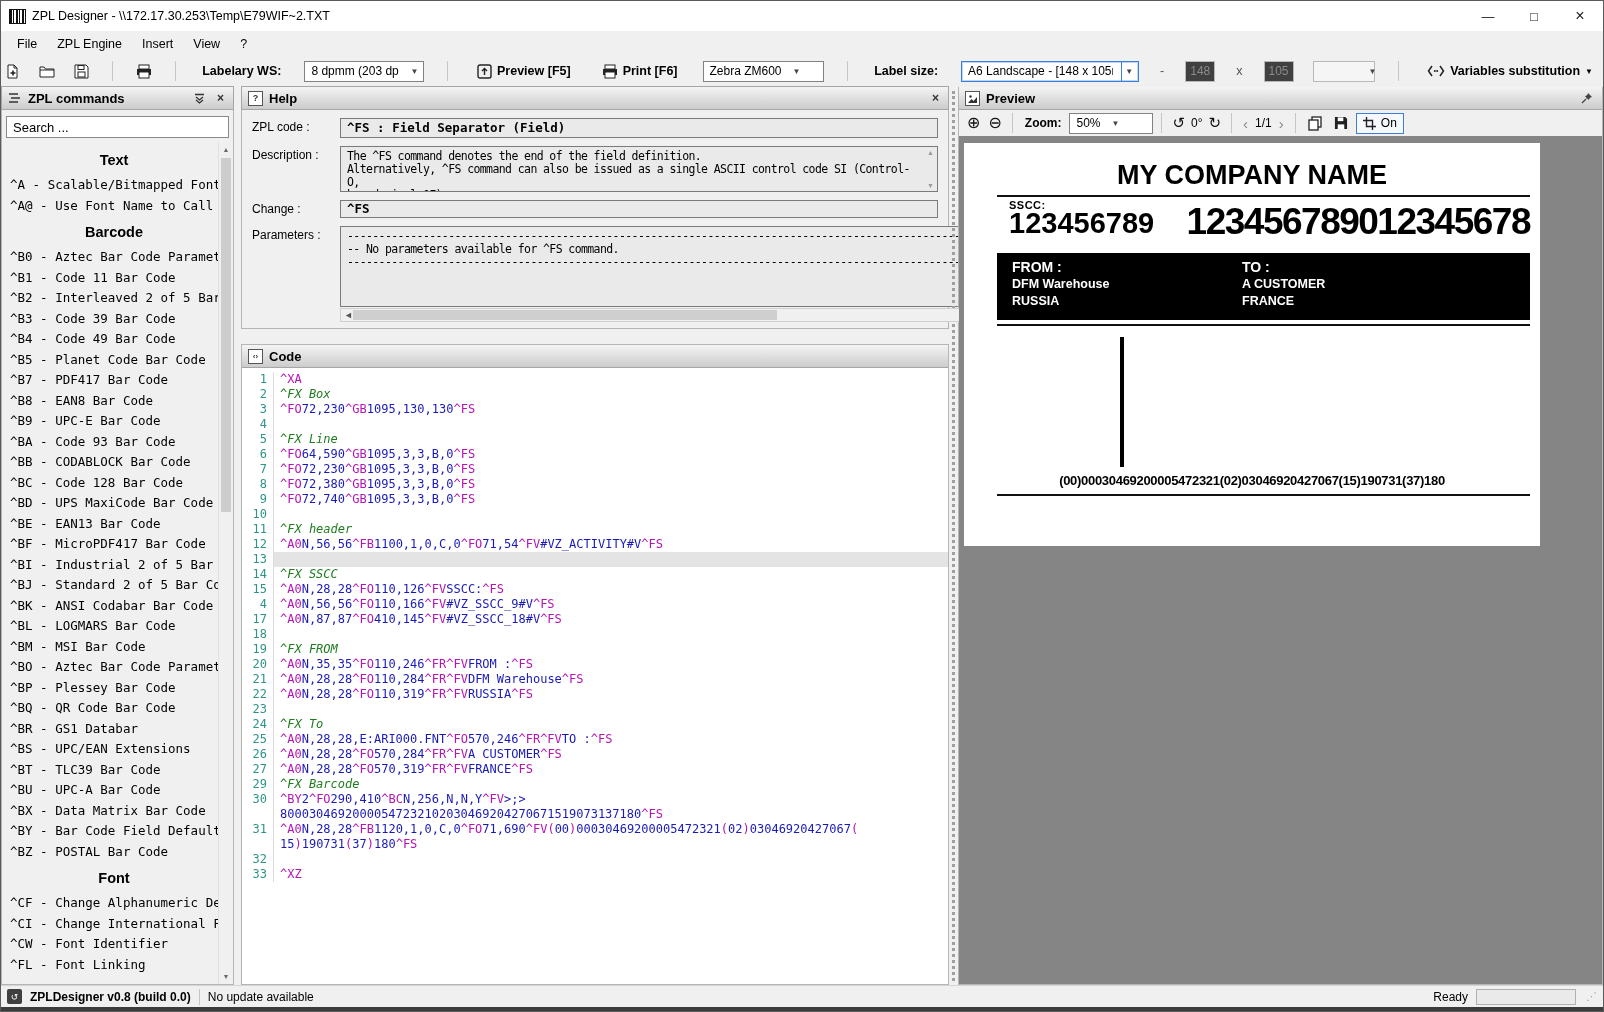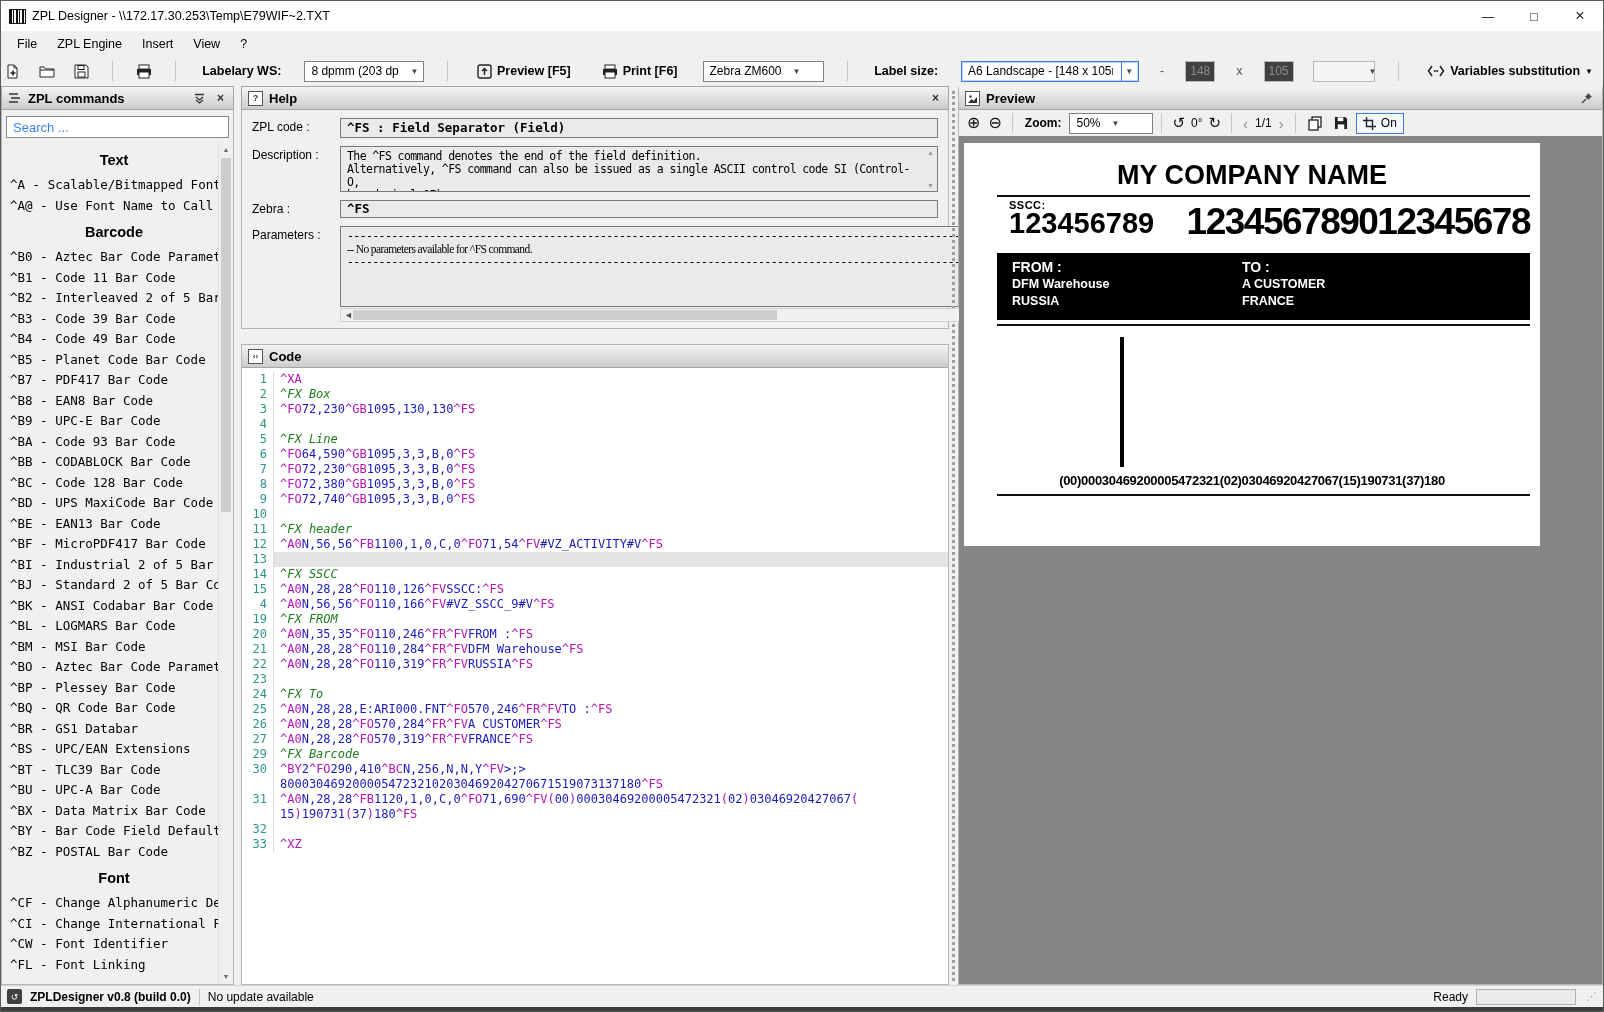--- a/index.html
+++ b/index.html
@@ -43,21 +43,21 @@
   
   .main { flex:1; display:flex; padding-top:2px; overflow:hidden; }
   .panel-header { height:24px; background:linear-gradient(#f4f4f4,#cccccc); border:1px solid #a6a6a6; display:flex; align-items:center; gap:6px; padding:0 6px; font-weight:700; font-size:13px; flex-shrink:0; }
   .ph-icon { width:15px; height:15px; border:1px solid #555; background:#fff; display:flex; align-items:center; justify-content:center; font-size:9px; font-weight:700; color:#333; flex-shrink:0; }
   .ph-spacer { flex:1; }
   .ph-btn { color:#333; font-size:12px; padding:0 3px; }
 
   
   .sidebar { width:233px; display:flex; flex-direction:column; border:1px solid #b5b5b5; border-top:none; background:#f0f0f0; flex-shrink:0; }
   .sidebar .panel-header { margin:-1px -1px 0 -1px; }
-  .search-box { margin:6px 4px 4px 4px; height:22px; border:1px solid #8a8a8a; background:#fff; font-size:13px; padding:0 6px; color:#3b82f6; display:flex; align-items:center; }
+  .search-box { margin:6px 4px 4px 4px; height:22px; border:1px solid #8a8a8a; background:#fff; font-size:13px; padding:0 6px; color:#000000; display:flex; align-items:center; }
   .cmd-wrap { flex:1; position:relative; overflow:hidden; }
   .cmd-list { position:absolute; inset:0 15px 0 0; overflow:hidden; font-family:"DejaVu Sans Mono", monospace; font-size:12.5px; padding:2px 0 0 8px; }
   .cmd-section { font-family:Liberation Sans, sans-serif; font-weight:700; font-size:14.5px; text-align:center; padding:8px 0 7px 0; }
   .cmd-item { height:20.5px; line-height:20.5px; white-space:nowrap; overflow:hidden; }
   .sb-scroll { position:absolute; top:0; right:0; bottom:0; width:15px; background:#f0f0f0; border-left:1px solid #e0e0e0; }
   .sb-arrow { height:15px; display:flex; align-items:center; justify-content:center; font-size:7px; color:#6a6a6a; }
   .sb-arrow.down { position:absolute; bottom:0; left:0; right:0; }
   .sb-thumb { position:absolute; top:16px; left:2px; right:2px; height:42%; background:#cdcdcd; }
 
   
@@ -70,21 +70,21 @@
   .help-lbl { width:88px; font-size:12px; padding-top:2px; flex-shrink:0; }
   .fld { flex:1; background:#eaeaea; border:1px solid #7a7a7a; font-family:"DejaVu Sans Mono", monospace; }
   .fld.oneline { height:20px; line-height:18px; font-weight:700; font-size:12.5px; padding:0 6px; }
   .desc-wrap { flex:1; position:relative; }
   .desc-box { height:46px; font-size:11.5px; letter-spacing:-0.6px; line-height:13px; padding:3px 16px 2px 6px; white-space:pre-line; overflow:hidden; }
   .mini-scroll { position:absolute; right:1px; top:1px; bottom:1px; width:13px; display:flex; flex-direction:column; justify-content:space-between; align-items:center; font-size:7px; color:#9a9a9a; padding:2px 0; }
   .param-area { display:flex; gap:10px; }
   .param-left { flex:1; display:flex; flex-direction:column; }
   .param-box { height:96px; font-size:11.5px; letter-spacing:-0.6px; line-height:13px; padding:3px 6px; overflow:hidden; }
   .dash-line { white-space:nowrap; overflow:hidden; }
-  .param-text { white-space:nowrap; overflow:hidden;font-family:Liberation Serif, serif; }
+  .param-text { white-space:nowrap; overflow:hidden; }
   .h-scroll { height:14px; margin-top:1px; background:#f0f0f0; border:1px solid #d0d0d0; display:flex; align-items:center; position:relative; font-size:9px; color:#555; }
   .h-scroll .larr { position:absolute; left:3px; }
   .h-scroll .rarr { position:absolute; right:3px; }
   .h-thumb { position:absolute; left:12px; width:55%; top:1px; bottom:1px; background:#cfcfcf; }
   .assist-btn { width:76px; height:96px; border:1px solid #a8a8a8; background:#f2f2f2; color:#9f9f9f; font-size:12px; display:flex; flex-direction:column; align-items:center; justify-content:center; line-height:17px; flex-shrink:0; }
 
   .code-panel { margin-top:15px; flex:1; display:flex; flex-direction:column; border:1px solid #b5b5b5; background:#fff; overflow:hidden; }
   .code-panel .panel-header { margin:-1px -1px 0 -1px; }
   .code-body { flex:1; overflow:hidden; background:#fff; font-family:"DejaVu Sans Mono", monospace; font-size:12px; line-height:15px; padding-top:4px; }
   .code-row { display:flex; }
@@ -331,21 +331,21 @@
               <div class="fld desc-box">The ^FS command denotes the end of the field definition.
 Alternatively, ^FS command can also be issued as a single ASCII control code SI (Control-O,
 hexadecimal 0F).</div>
               <div class="mini-scroll">
                 <span>▲</span>
                 <span>▼</span>
               </div>
             </div>
           </div>
           <div class="help-row">
-            <div class="help-lbl">Zebra :</div>
+            <div class="help-lbl">Change :</div>
             <div class="fld oneline" style="height:18px;line-height:16px">^FS</div>
           </div>
           <div class="help-row">
             <div class="help-lbl">Parameters :</div>
             <div class="param-area" style="flex:1">
               <div class="param-left">
                 <div class="fld param-box">
                   <div class="dash-line">------------------------------------------------------------------------------------------------------------------------</div>
                   <div class="param-text">-- No parameters available for ^FS command.</div>
                   <div class="dash-line">------------------------------------------------------------------------------------------------------------------------</div>
@@ -427,20 +427,28 @@
               <div class="gutter">14</div>
               <div class="code-text"><span class="tk-cmt">^FX SSCC</span></div>
             </div>
             <div class="code-row">
               <div class="gutter">15</div>
               <div class="code-text"><span class="tk-cmd">^A0</span><span class="tk-prm">N,28,28</span><span class="tk-cmd">^FO</span><span class="tk-prm">110,126</span><span class="tk-cmd">^FV</span><span class="tk-prm">SSCC:</span><span class="tk-cmd">^FS</span></div>
             </div>
             <div class="code-row">
               <div class="gutter">4</div>
               <div class="code-text"><span class="tk-cmd">^A0</span><span class="tk-prm">N,56,56</span><span class="tk-cmd">^FO</span><span class="tk-prm">110,166</span><span class="tk-cmd">^FV</span><span class="tk-prm">#VZ_SSCC_9#V</span><span class="tk-cmd">^FS</span></div>
+            </div>
+            <div class="code-row">
+              <div class="gutter">17</div>
+              <div class="code-text"><span class="tk-cmd">^A0</span><span class="tk-prm">N,87,87</span><span class="tk-cmd">^FO</span><span class="tk-prm">410,145</span><span class="tk-cmd">^FV</span><span class="tk-prm">#VZ_SSCC_18#V</span><span class="tk-cmd">^FS</span></div>
+            </div>
+            <div class="code-row">
+              <div class="gutter">18</div>
+              <div class="code-text"></div>
             </div>
             <div class="code-row">
               <div class="gutter">19</div>
               <div class="code-text"><span class="tk-cmt">^FX FROM</span></div>
             </div>
             <div class="code-row">
               <div class="gutter">20</div>
               <div class="code-text"><span class="tk-cmd">^A0</span><span class="tk-prm">N,35,35</span><span class="tk-cmd">^FO</span><span class="tk-prm">110,246</span><span class="tk-cmd">^FR</span><span class="tk-cmd">^FV</span><span class="tk-prm">FROM :</span><span class="tk-cmd">^FS</span></div>
             </div>
             <div class="code-row">

